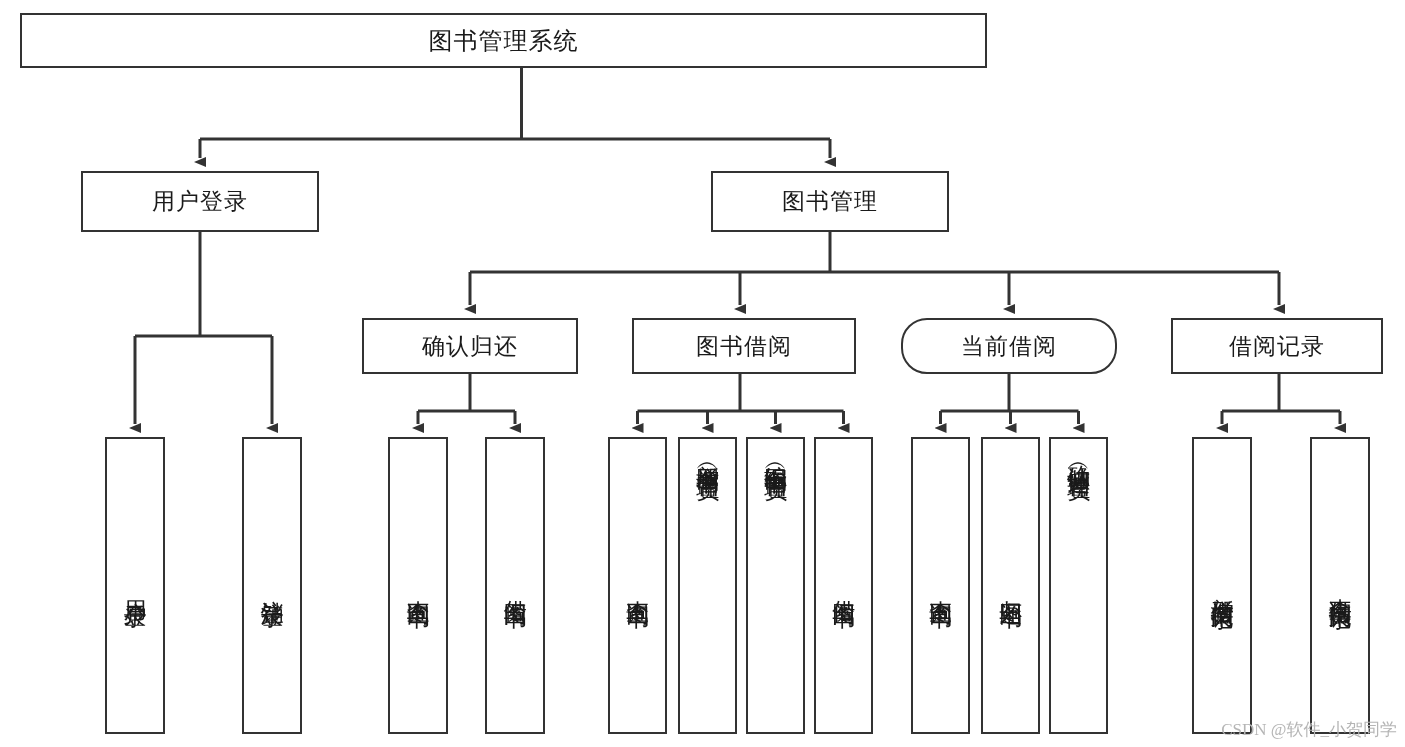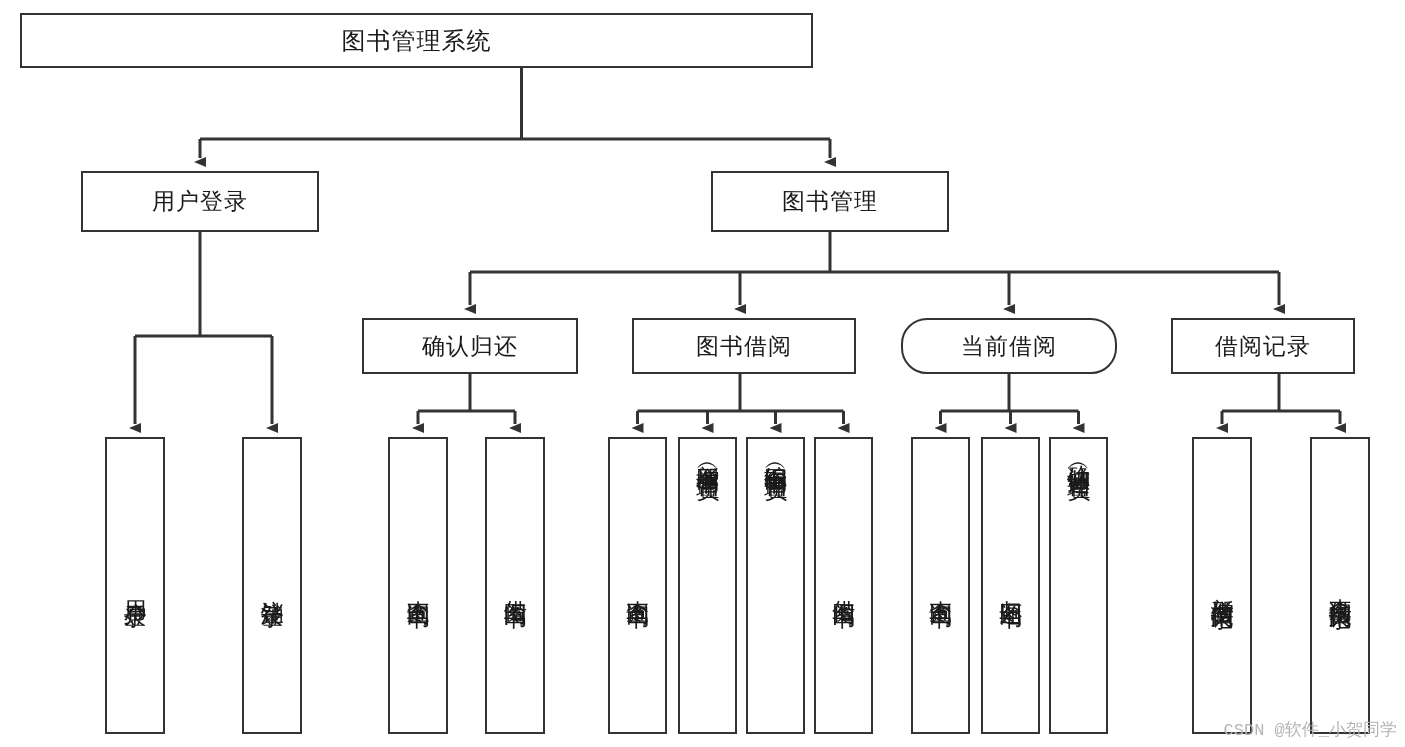--- a/index.html
+++ b/index.html
@@ -67,21 +67,21 @@
     padding-top: 0;
   }
   #watermark {
     position: absolute;
     right: 8px;
     bottom: 6px;
     font-size: 17px;
     color: #b5b5b5;
     z-index: 5;
     white-space: nowrap;
-    font-family: Liberation Mono, monospace;
+    font-family: Liberation Serif, serif;
   }
 </style>
 </head>
 <body>
 
 <div id="canvas">
 
   <svg id="edges" viewBox="0 0 1405 747" xmlns="http://www.w3.org/2000/svg">
     <defs>
       <marker id="arrow" markerWidth="10" markerHeight="12" refX="1" refY="6" orient="auto" markerUnits="userSpaceOnUse">
@@ -119,39 +119,39 @@
         <path d="M 1010.5 411 L 1010.5 424" marker-end="url(#arrow)"></path>
         <path d="M 1078.5 411 L 1078.5 424" marker-end="url(#arrow)"></path>
         <path d="M 1279 374 L 1279 411"></path>
         <path d="M 1222 411 L 1340 411"></path>
         <path d="M 1222 411 L 1222 424" marker-end="url(#arrow)"></path>
         <path d="M 1340 411 L 1340 424" marker-end="url(#arrow)"></path>
       </g>
   </svg>
 
   <div id="nodes">
-      <div class="node horiz root" style="left: 20px; top: 13px; width: 793px; height: 55px;">
+      <div class="node horiz root" style="left: 20px; top: 13px; width: 967px; height: 55px;">
         <span class="label">图书管理系统</span>
       </div>
       <div class="node horiz" style="left: 81px; top: 171px; width: 238px; height: 61px;">
         <span class="label">用户登录</span>
       </div>
       <div class="node horiz" style="left: 711px; top: 171px; width: 238px; height: 61px; justify-content: center;">
         <span class="label">图书管理</span>
       </div>
       <div class="node horiz" style="left: 362px; top: 318px; width: 216px; height: 56px;">
         <span class="label">确认归还</span>
       </div>
       <div class="node horiz" style="left: 632px; top: 318px; width: 224px; height: 56px;">
         <span class="label">图书借阅</span>
       </div>
       <div class="node horiz" style="left: 901px; top: 318px; width: 216px; height: 56px; border-radius: 26px;">
         <span class="label">当前借阅</span>
       </div>
-      <div class="node horiz" style="left: 1171px; top: 318px; width: 184px; height: 56px;">
+      <div class="node horiz" style="left: 1171px; top: 318px; width: 212px; height: 56px;">
         <span class="label">借阅记录</span>
       </div>
       <div class="node vert center" style="left: 105px; top: 437px; width: 60px; height: 297px;">
         <span class="label">用户登录</span>
       </div>
       <div class="node vert center" style="left: 242px; top: 437px; width: 60px; height: 297px;">
         <span class="label">注销登录</span>
       </div>
       <div class="node vert center" style="left: 388px; top: 437px; width: 60px; height: 297px;">
         <span class="label">查询图书</span>

